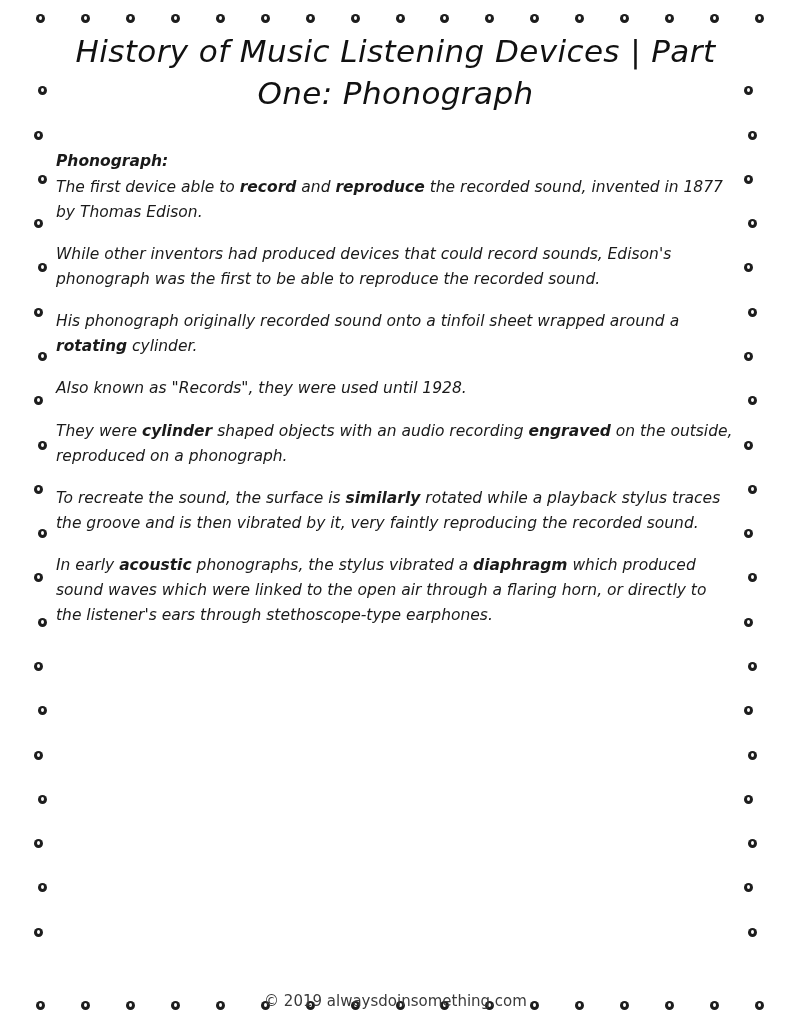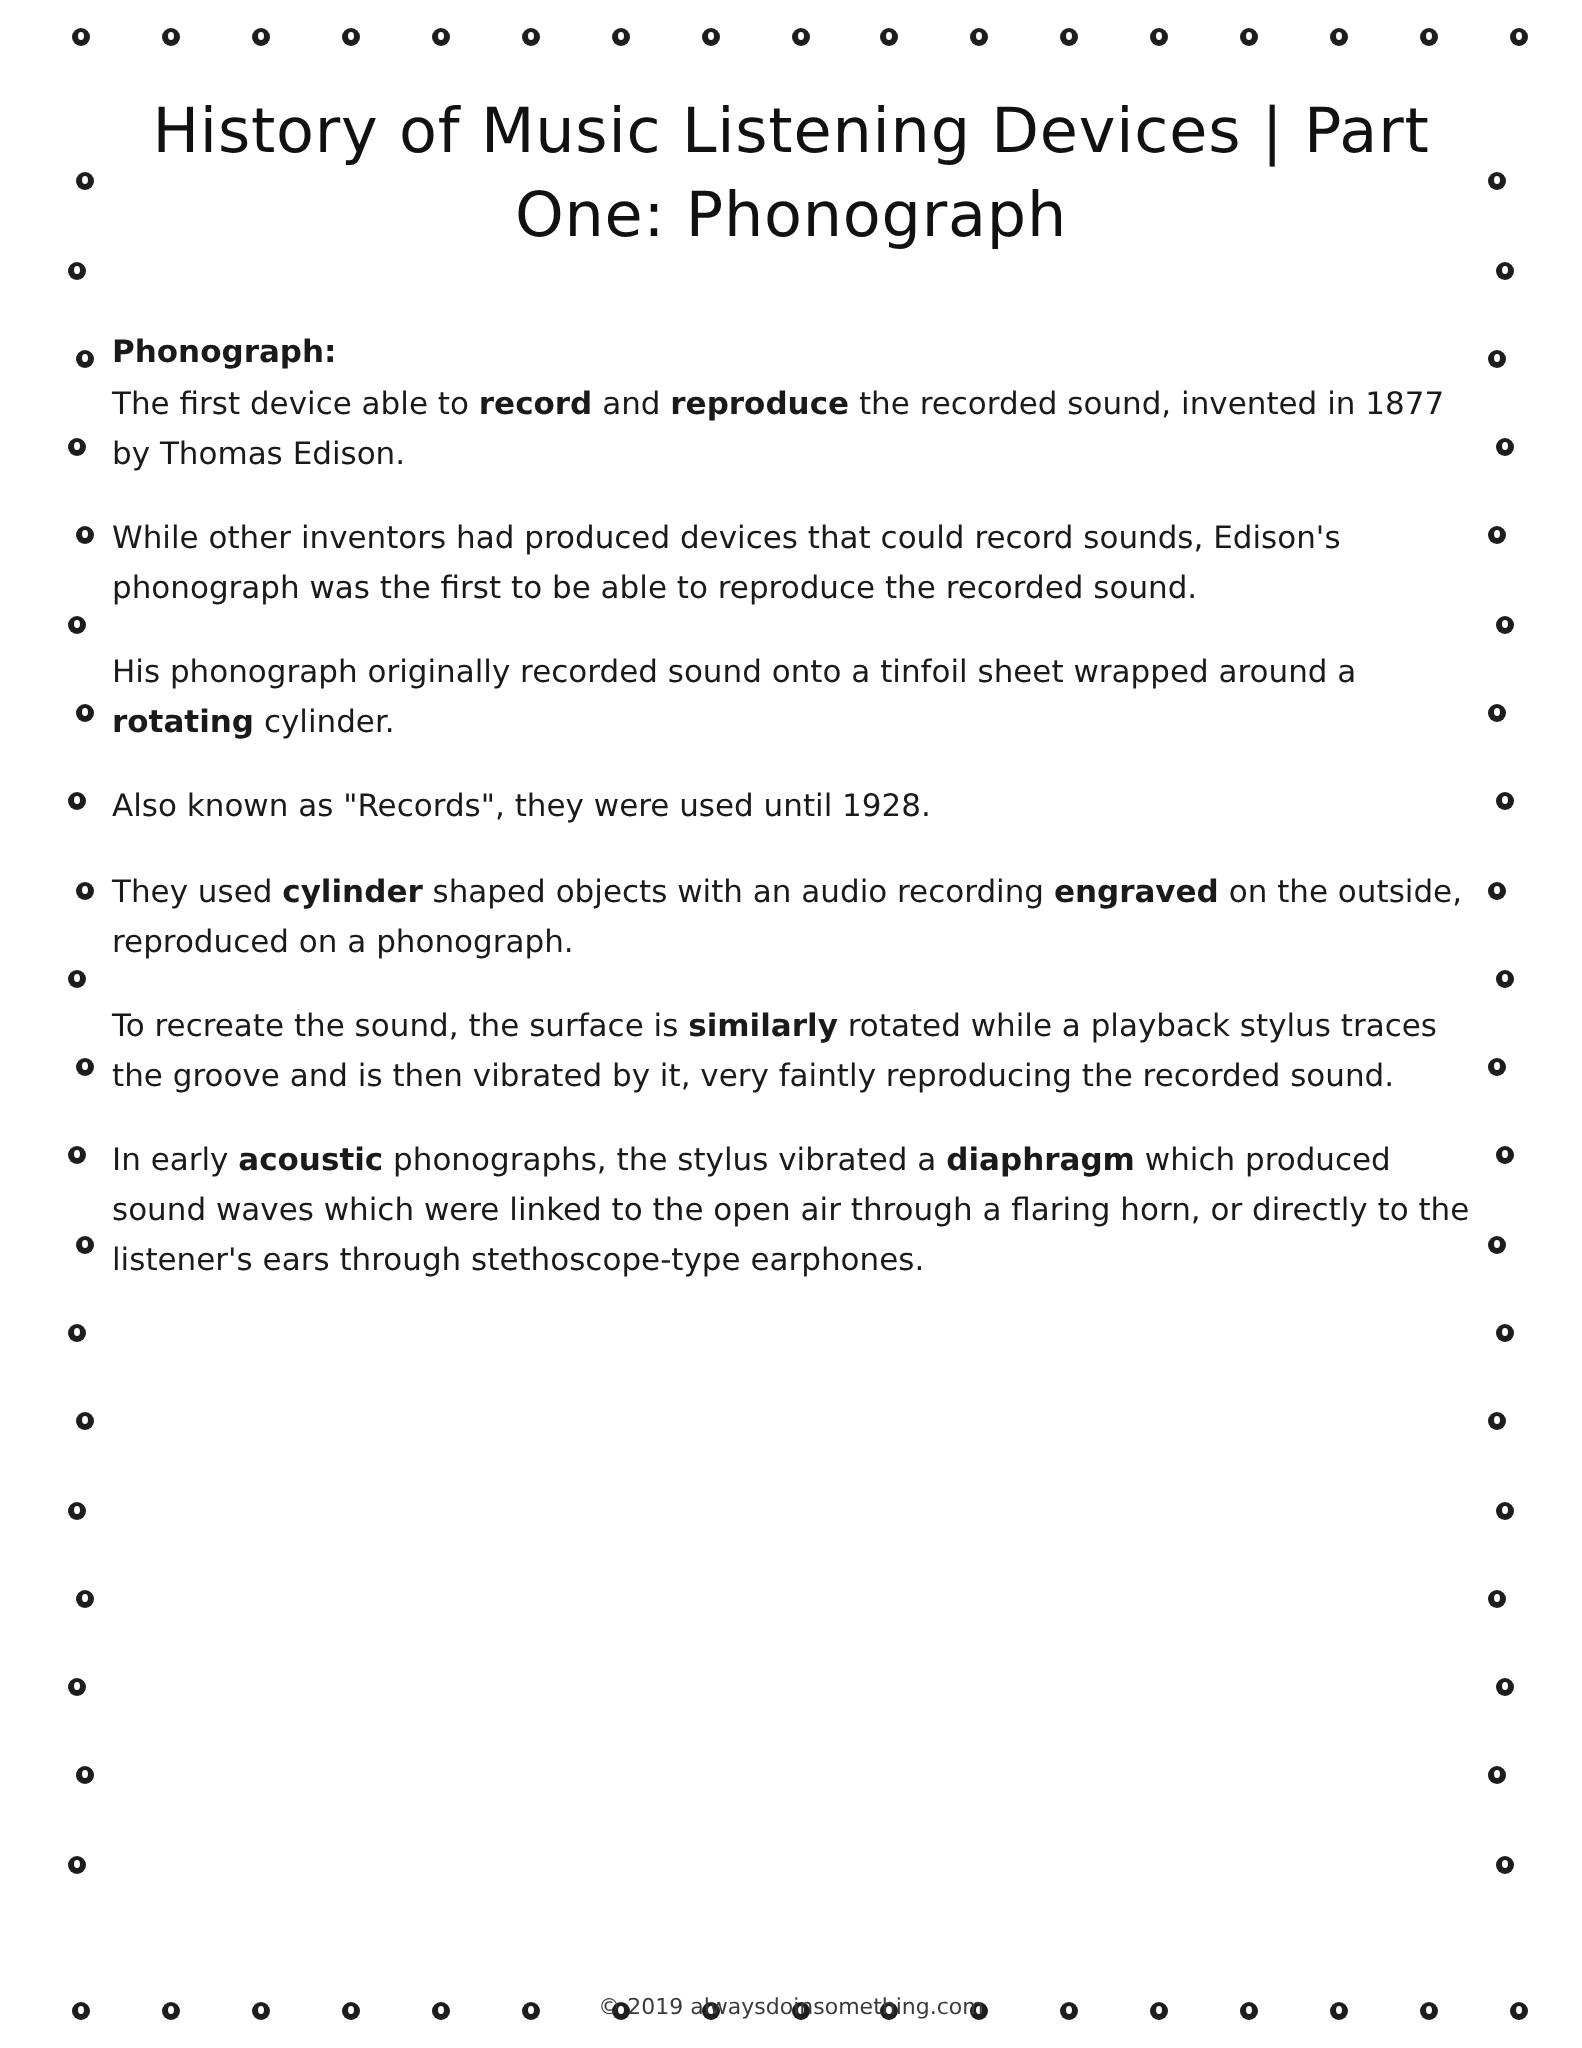--- a/index.html
+++ b/index.html
@@ -43,21 +43,22 @@
     height: 4px;
     border-radius: 50%;
     background: #ffffff;
   }
 
   
   .content {
     position: absolute;
     left: 56px;
     right: 56px;
-    top: 46px;
+    top: 31px;
+    font-style: italic;
   }
 
   .doc-title {
     font-family: "DejaVu Sans", sans-serif;
     font-size: 31px;
     line-height: 1.35;
     text-align: center;
     font-weight: 400;
     letter-spacing: 0.4px;
     color: #111111;
@@ -81,21 +82,21 @@
   b, strong {
     font-weight: bold;
   }
 
   .footer {
     position: absolute;
     left: 0;
     right: 0;
     bottom: 14px;
     text-align: center;
-    font-size: 11px;
+    font-size: 15px;
     color: #3a3a3a;
   }
 </style>
 </head>
 <body>
 
 <div class="page">
 
   <div class="border-dots">
       <span class="dot" style="left: 36px; top: 14px; background: rgb(29, 29, 29);"></span>
@@ -175,20 +176,20 @@
     </div>
 
   <div class="content">
     <h1 class="doc-title">History of Music Listening Devices | Part One: Phonograph</h1>
     <div class="body-text">
         <p class="para heading">Phonograph:</p>
         <p class="para"><span>The first device able to </span><b>record</b><span> and </span><b>reproduce</b><span> the recorded sound, invented in 1877 by Thomas Edison.</span></p>
         <p class="para"><span>While other inventors had produced devices that could record sounds, Edison's phonograph was the first to be able to reproduce the recorded sound.</span></p>
         <p class="para"><span>His phonograph originally recorded sound onto a tinfoil sheet wrapped around a </span><b>rotating</b><span> cylinder.</span></p>
         <p class="para"><span>Also known as "Records", they were used until 1928.</span></p>
-        <p class="para"><span>They used </span><b>cylinder</b><span> shaped objects with an audio recording </span><b>engraved</b><span> on the outside, reproduced on a phonograph.</span></p>
+        <p class="para"><span>They were </span><b>cylinder</b><span> shaped objects with an audio recording </span><b>engraved</b><span> on the outside, reproduced on a phonograph.</span></p>
         <p class="para"><span>To recreate the sound, the surface is </span><b>similarly</b><span> rotated while a playback stylus traces the groove and is then vibrated by it, very faintly reproducing the recorded sound.</span></p>
         <p class="para"><span>In early </span><b>acoustic</b><span> phonographs, the stylus vibrated a </span><b>diaphragm</b><span> which produced sound waves which were linked to the open air through a flaring horn, or directly to the listener's ears through stethoscope-type earphones.</span></p>
       </div>
   </div>
 
   <div class="footer">© 2019 alwaysdoinsomething.com</div>
 </div>
 
 </body></html>

